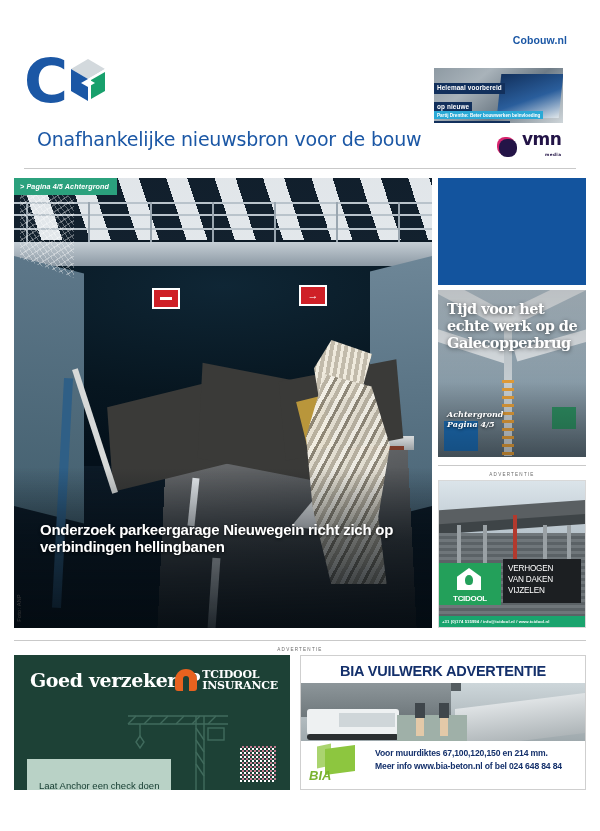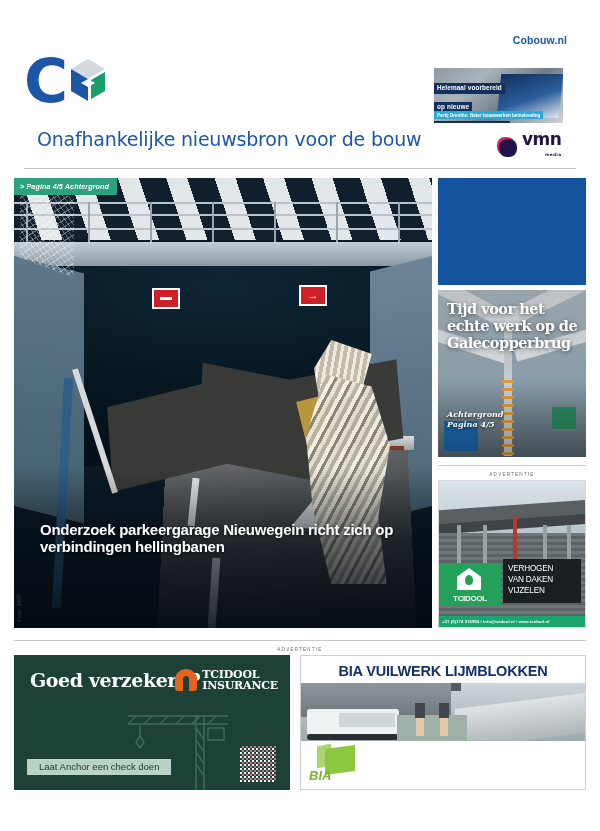--- a/index.html
+++ b/index.html
@@ -114,21 +114,21 @@
   .tci-board{position:absolute;left:64px;bottom:24px;width:78px;height:44px;background:#1c1f22;padding:4px 5px;box-sizing:border-box;}
   .tci-board div{color:#fff;font-size:8.2px;line-height:11px;letter-spacing:-.2px;}
   .tci-bar{position:absolute;left:0;bottom:0;width:100%;height:11px;background:#1aa46e;display:flex;align-items:center;}
   .tci-bar span{color:#fff;font-size:4.2px;font-weight:700;padding-left:3px;white-space:nowrap;letter-spacing:.1px;}
 
   
   .ads-row{position:absolute;left:14px;top:632px;width:572px;}
   .ads-flex{display:flex;gap:10px;}
   .ad-anchor{position:relative;width:276px;height:135px;background:#1d4136;overflow:hidden;}
   .ad-anchor h3{position:absolute;left:16px;top:14px;margin:0;color:#fff;font-family:"DejaVu Serif",serif;font-size:19px;line-height:22px;font-weight:700;letter-spacing:-.4px;}
-  .anchor-pill{position:absolute;left:13px;top:104px;background:#b9d2c6;color:#123a2e;font-size:9.5px;line-height:12px;font-weight:500;padding:2px 12px;}
+  .anchor-pill{position:absolute;left:13px;top:104px;background:#b9d2c6;color:#123a2e;font-size:9.5px;line-height:12px;font-weight:500;padding:21px 12px;}
   .anchor-cta{position:absolute;left:16px;bottom:9px;color:#fff;font-size:9px;line-height:11.5px;font-weight:700;letter-spacing:-.1px;}
   .anchor-cta .arrow{color:#7ec9a6;}
   .anchor-logo{position:absolute;right:12px;top:14px;display:flex;align-items:center;gap:5px;}
   .anchor-mark{width:22px;height:22px;background:#e8621f;border-radius:11px 11px 3px 3px;position:relative;}
   .anchor-mark:after{content:"";position:absolute;left:8px;top:7px;width:6px;height:15px;background:#1d4136;border-radius:3px 3px 0 0;}
   .anchor-name{color:#fff;font-family:"DejaVu Serif",serif;font-weight:700;font-size:11px;line-height:11px;letter-spacing:-.2px;}
   .crane{position:absolute;right:40px;bottom:0;width:150px;height:96px;opacity:.55;}
   .qr{position:absolute;right:14px;bottom:8px;width:36px;height:36px;background:
     repeating-linear-gradient(90deg,#fff 0 2px,#1d4136 2px 4px),
     repeating-linear-gradient(0deg,#fff 0 2px,#1d4136 2px 4px);
@@ -330,21 +330,21 @@
           <span class="anchor-name">
             <span>TCIDOOL</span><br>
             <span>INSURANCE</span>
           </span>
         </div>
         <div class="anchor-pill">Laat Anchor een check doen</div>
         <div class="qr"></div>
       </div>
 
       <div class="ad-bia">
-        <div class="bia-t1">BIA VUILWERK LIJMBLOKKEN</div>
+        <div class="bia-t1">BIA VUILWERK ADVERTENTIE</div>
         <div class="bia-photo">
           <div class="bia-roof"></div>
           <div class="bia-hall"></div>
           <div class="bia-wall"></div>
           <div class="bia-truck">
               <i></i>
             </div>
           <div class="bia-block"></div>
           <div class="bia-person p1">
               <b></b>
@@ -354,20 +354,24 @@
               <b></b>
               <i></i>
             </div>
         </div>
         <div class="bia-foot">
           <div class="bia-logo">
             <span class="sq2"></span>
               <span class="sq"></span>
             <span>BIA</span>
           </div>
+          <div class="bia-lines">
+            <div>Voor muurdiktes 67,100,120,150 en 214 mm.</div>
+            <div>Meer info www.bia-beton.nl of bel 024 648 84 84</div>
+          </div>
 
         </div>
       </div>
 
     </div>
   </div>
 
 </div>
 
 </body></html>

